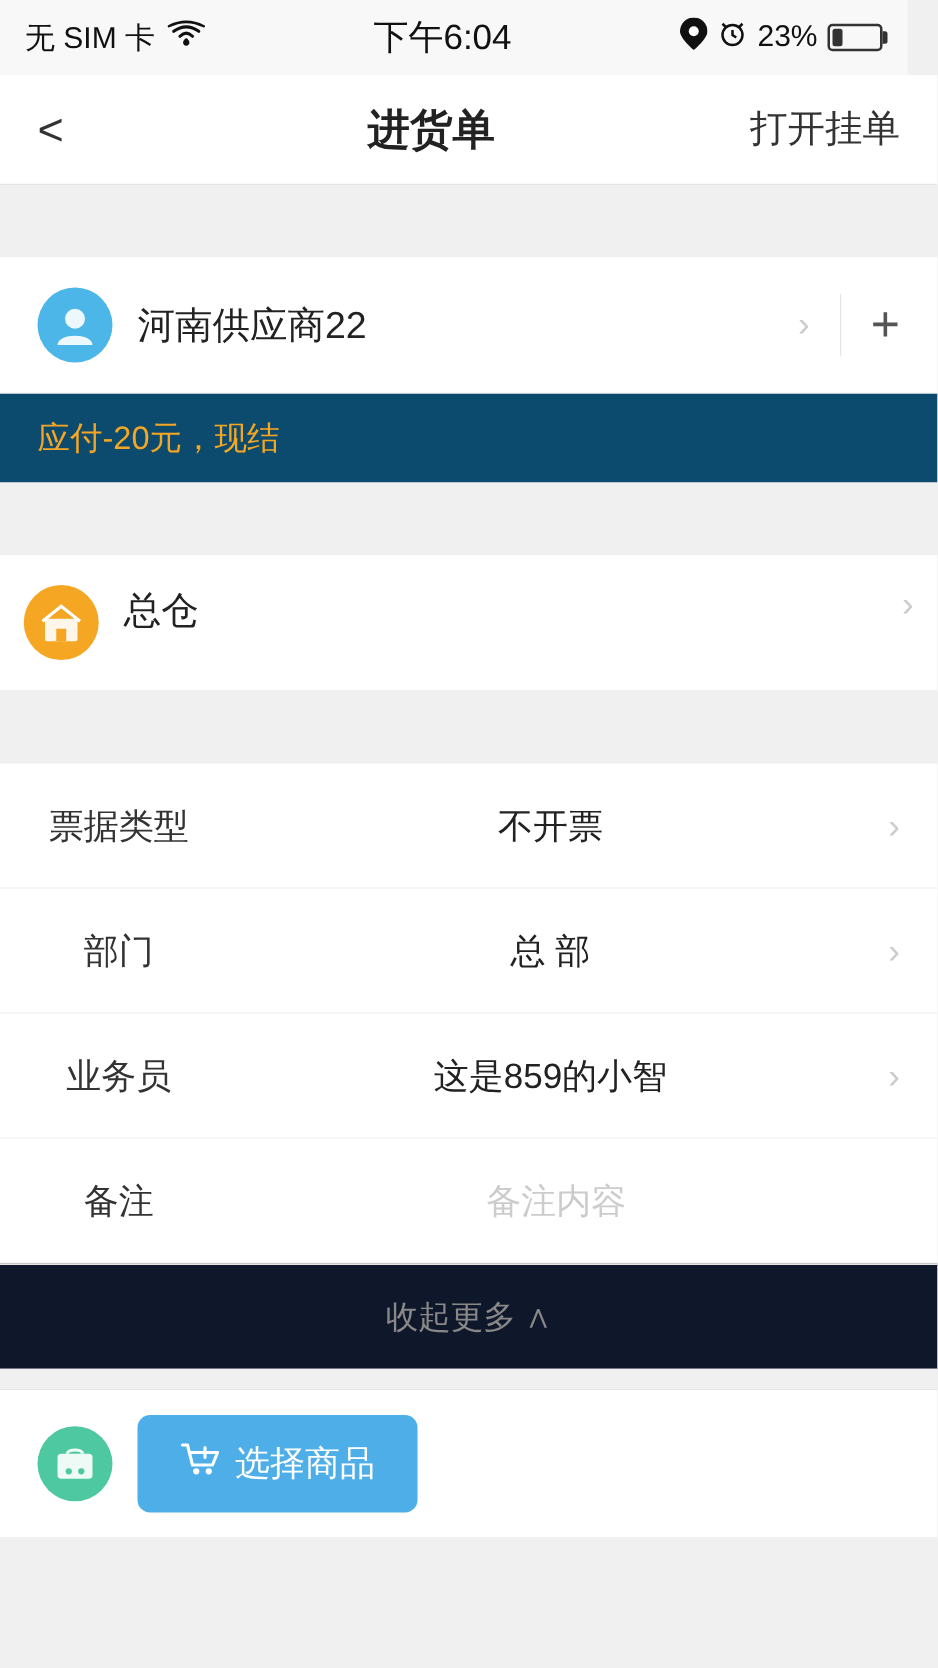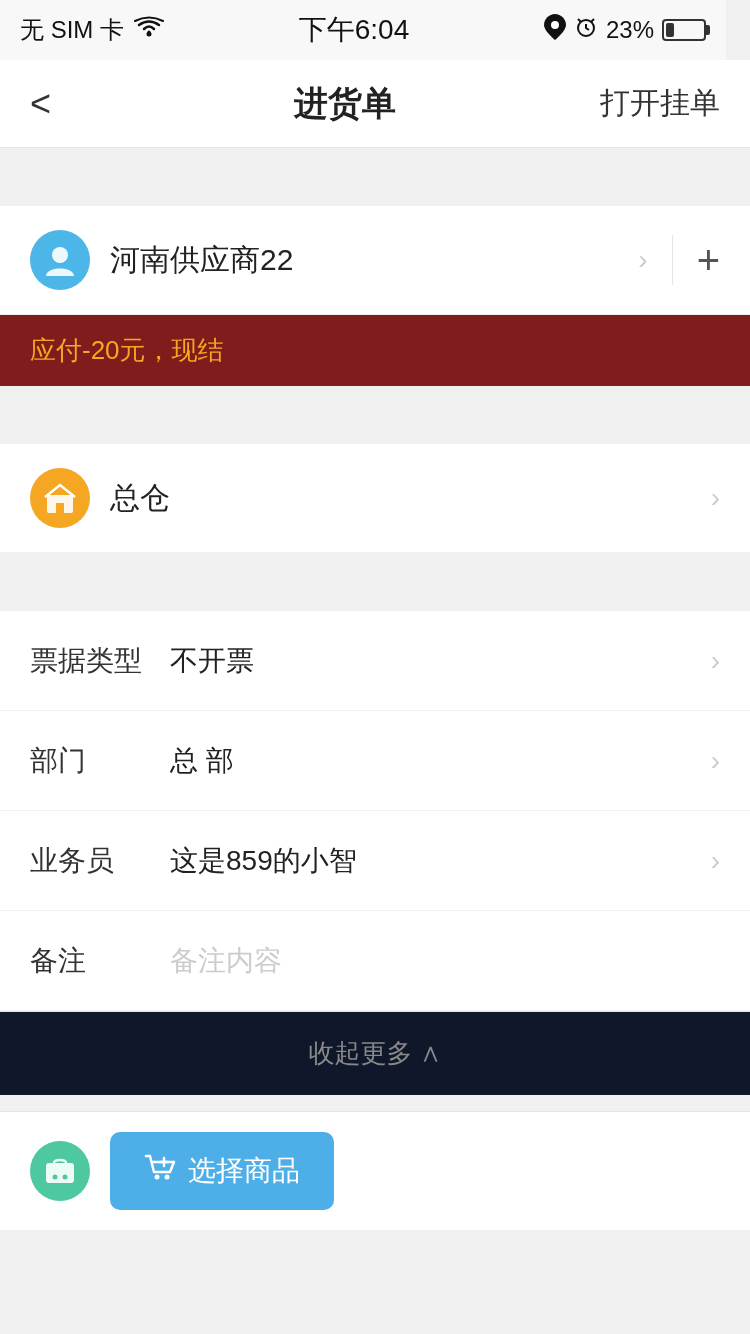--- a/index.html
+++ b/index.html
@@ -118,31 +118,31 @@
     }
     .add-btn {
       font-size: 40px;
       color: #555;
       cursor: pointer;
       line-height: 1;
     }
 
     
     .notice-bar {
-      background: #7f1d1d;
+      background: #0c4a6e;
       padding: 18px 30px;
       font-size: 26px;
       color: #f5a623;
     }
 
     
     .warehouse-row {
       display: flex;
-      align-items: center;
-      padding: 24px 30px;
+      align-items: flex-start;
+      padding: 24px 19px;
       background: #fff;
       border-bottom: 1px solid #f0f0f0;
     }
     .warehouse-icon {
       width: 60px; height: 60px;
       border-radius: 50%;
       background: #f5a623;
       display: flex; align-items: center; justify-content: center;
       margin-right: 20px;
       flex-shrink: 0;
@@ -154,20 +154,21 @@
     }
 
     
     .form-row {
       display: flex;
       align-items: center;
       padding: 30px 30px;
       background: #fff;
       border-bottom: 1px solid #f0f0f0;
       min-height: 100px;
+      text-align: center;
     }
     .form-label {
       font-size: 28px;
       color: #333;
       width: 130px;
       flex-shrink: 0;
     }
     .form-value {
       flex: 1;
       font-size: 28px;

